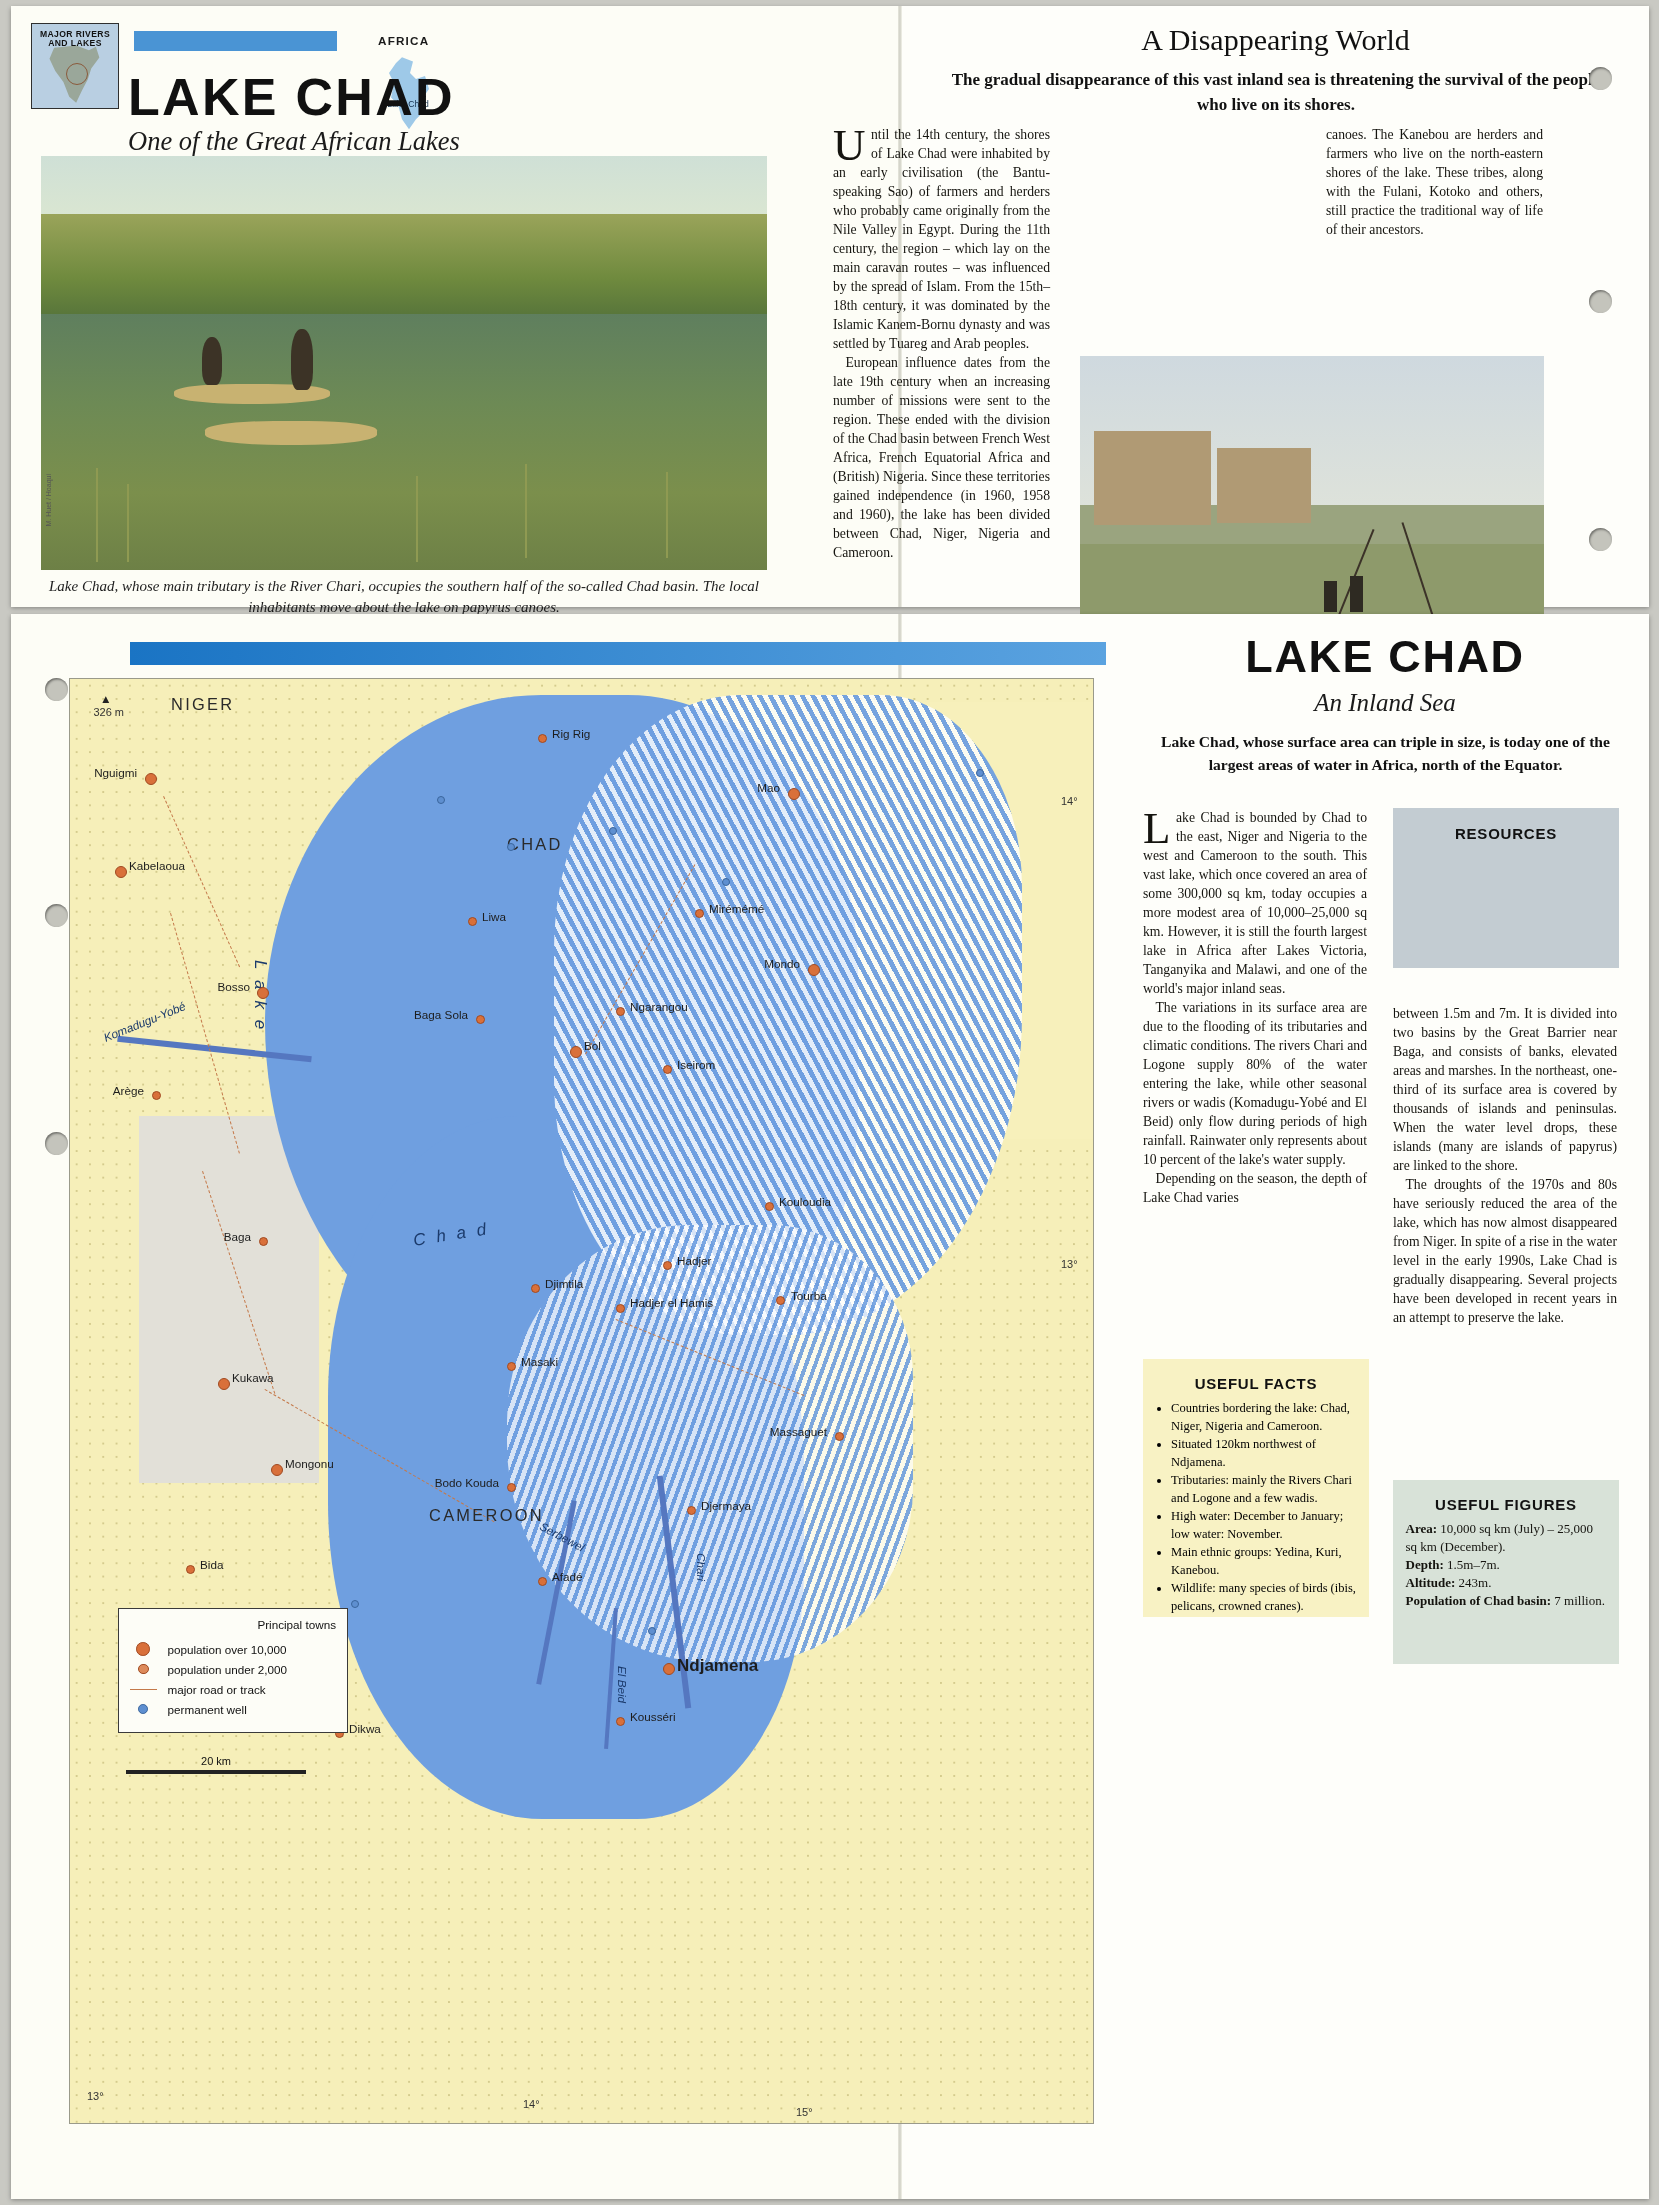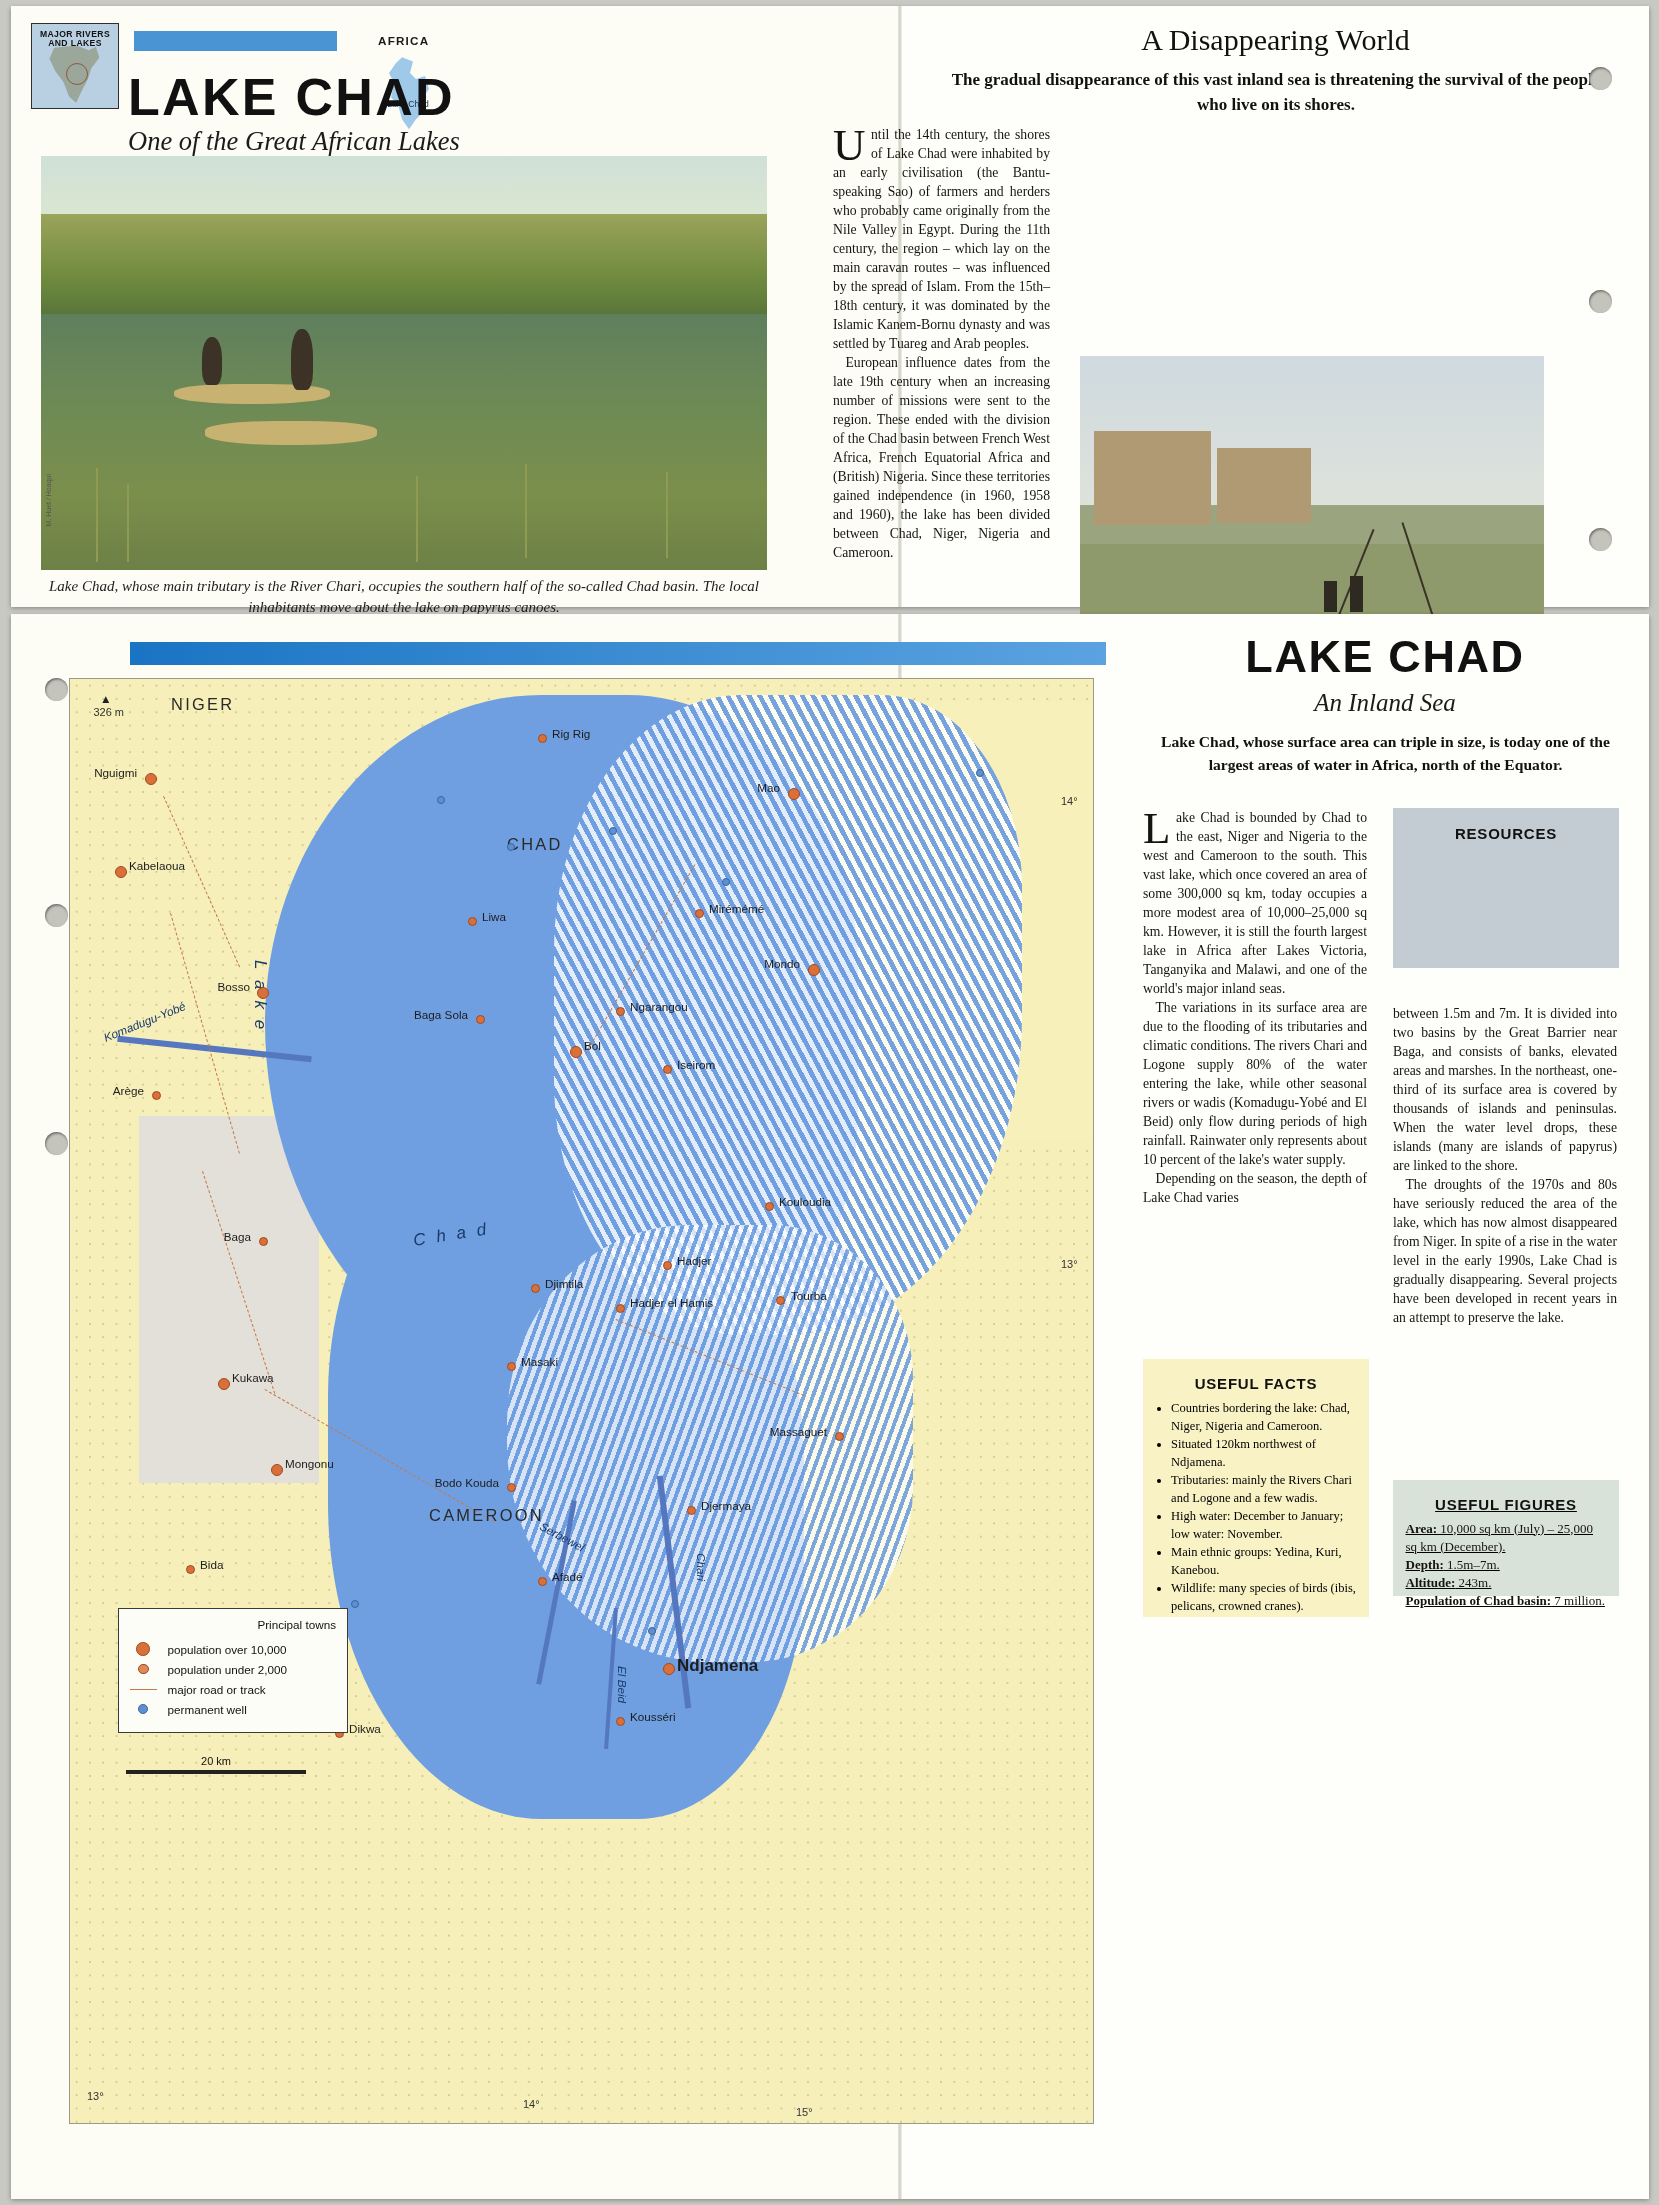--- a/index.html
+++ b/index.html
@@ -140,21 +140,21 @@
        font-family:"Liberation Serif",serif;font-style:italic;font-size:25px;color:#1b1b1b;}
   .deck2{position:absolute;left:1148px;top:117px;width:453px;text-align:center;
        font-family:"Liberation Serif",serif;font-weight:bold;font-size:15.6px;line-height:22.6px;color:#111;}
 
   .m1{left:1132px;top:194px;width:224px;}
   .m2{left:1382px;top:390px;width:224px;}
 
   .box-res{left:1382px;top:194px;width:226px;height:160px;background:#c3ccd2;padding:17px 14px 0 14px;box-sizing:border-box;}
   .box-facts{left:1132px;top:745px;width:226px;height:258px;background:#f8f2c4;padding:15.6px 12.5px 0 12.5px;box-sizing:border-box;}
   .box-facts ul{margin:0;padding-left:15.6px;font-family:"Liberation Serif",serif;font-size:12.5px;line-height:18px;}
-  .box-figs{left:1382px;top:866px;width:226px;height:116px;background:#d8e2d8;padding:15.6px 12.5px 0 12.5px;box-sizing:border-box;text-decoration:underline;}
+  .box-figs{left:1382px;top:866px;width:226px;height:184px;background:#d8e2d8;padding:15.6px 12.5px 0 12.5px;box-sizing:border-box;}
   .box-figs .bd b{font-weight:bold;}
 
   
   .map{position:absolute;left:58px;top:64px;width:1023px;height:1444px;
        background:#f6efb9;border:0.8px solid #9a9a8a;overflow:hidden;}
   .sand-dots{position:absolute;inset:0;
        background-image:radial-gradient(#c9bf7e 0.9px,transparent 1px);
        background-size:13.3px 13.3px;opacity:.75;}
   .water{position:absolute;background:#6f9fe0;}
   .water-main{left:195px;top:15.6px;width:593px;height:703px;
@@ -241,20 +241,23 @@
     </div>
     <div class="credit-v" style="left:34px;top:468px;">M. Huet / Hoaqui</div>
     <div class="cap cap-main">Lake Chad, whose main tributary is the River Chari, occupies the southern half of the so-called Chad basin. The local inhabitants move about the lake on papyrus canoes.</div>
 
     <div class="headline">A Disappearing World</div>
     <div class="deck">The gradual disappearance of this vast inland sea is threatening the survival of the people who live on its shores.</div>
 
     <div class="col c1">
       <p class="first"><span class="dropcap">U</span><span>ntil the 14th century, the shores of Lake Chad were inhabited by an early civilisation (the Bantu-speaking Sao) of farmers and herders who probably came originally from the Nile Valley in Egypt. During the 11th century, the region – which lay on the main caravan routes – was influenced by the spread of Islam. From the 15th–18th century, it was dominated by the Islamic Kanem-Bornu dynasty and was settled by Tuareg and Arab peoples.</span></p>
       <p><span>European influence dates from the late 19th century when an increasing number of missions were sent to the region. These ended with the division of the Chad basin between French West Africa, French Equatorial Africa and (British) Nigeria. Since these territories gained independence (in 1960, 1958 and 1960), the lake has been divided between Chad, Niger, Nigeria and Cameroon.</span></p>
+    </div>
+    <div class="col c3">
+      <p class="first">canoes. The Kanebou are herders and farmers who live on the north-eastern shores of the lake. These tribes, along with the Fulani, Kotoko and others, still practice the traditional way of life of their ancestors.</p>
     </div>
 
     <div class="photo photo-fish">
       <div class="fi-sky"></div>
       <div class="fi-far"></div>
       <div class="fi-wat"></div>
       <div class="fi-shore"></div>
       <div class="fi-bldg" style="left:14px;top:75px;width:117px;height:94px;"></div>
       <div class="fi-bldg" style="left:137px;top:92px;width:94px;height:75px;"></div>
       <div class="fi-boat" style="left:203px;top:258px;width:180px;height:26.5px;"></div>

